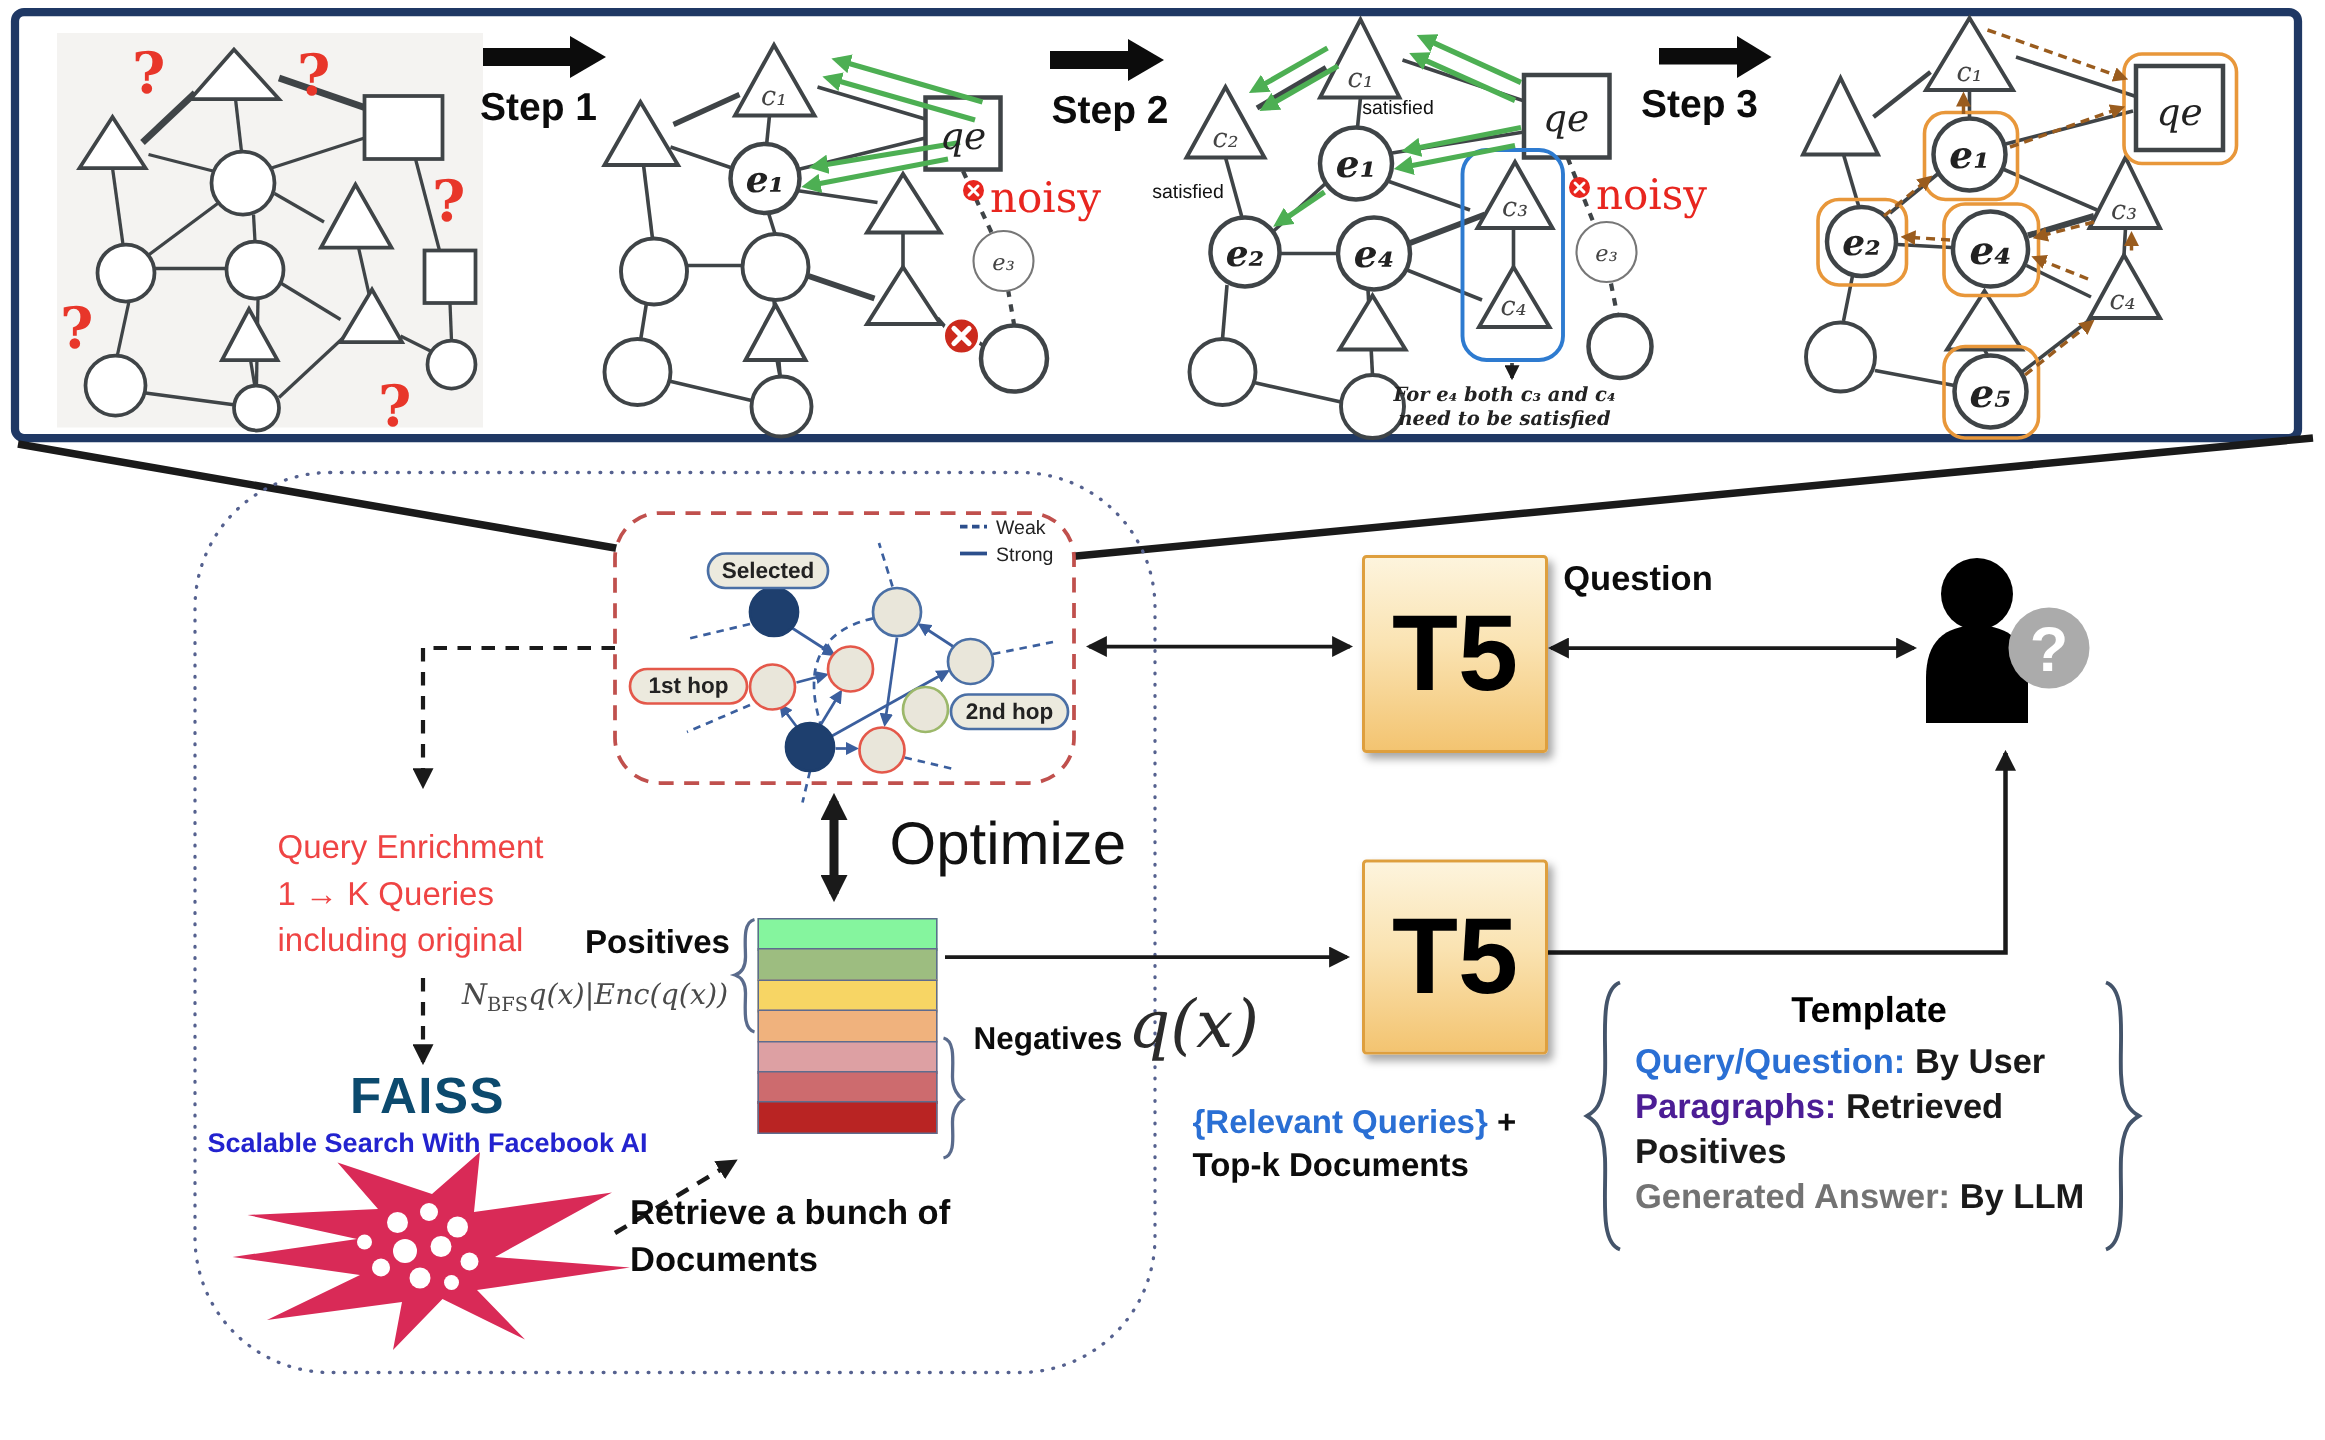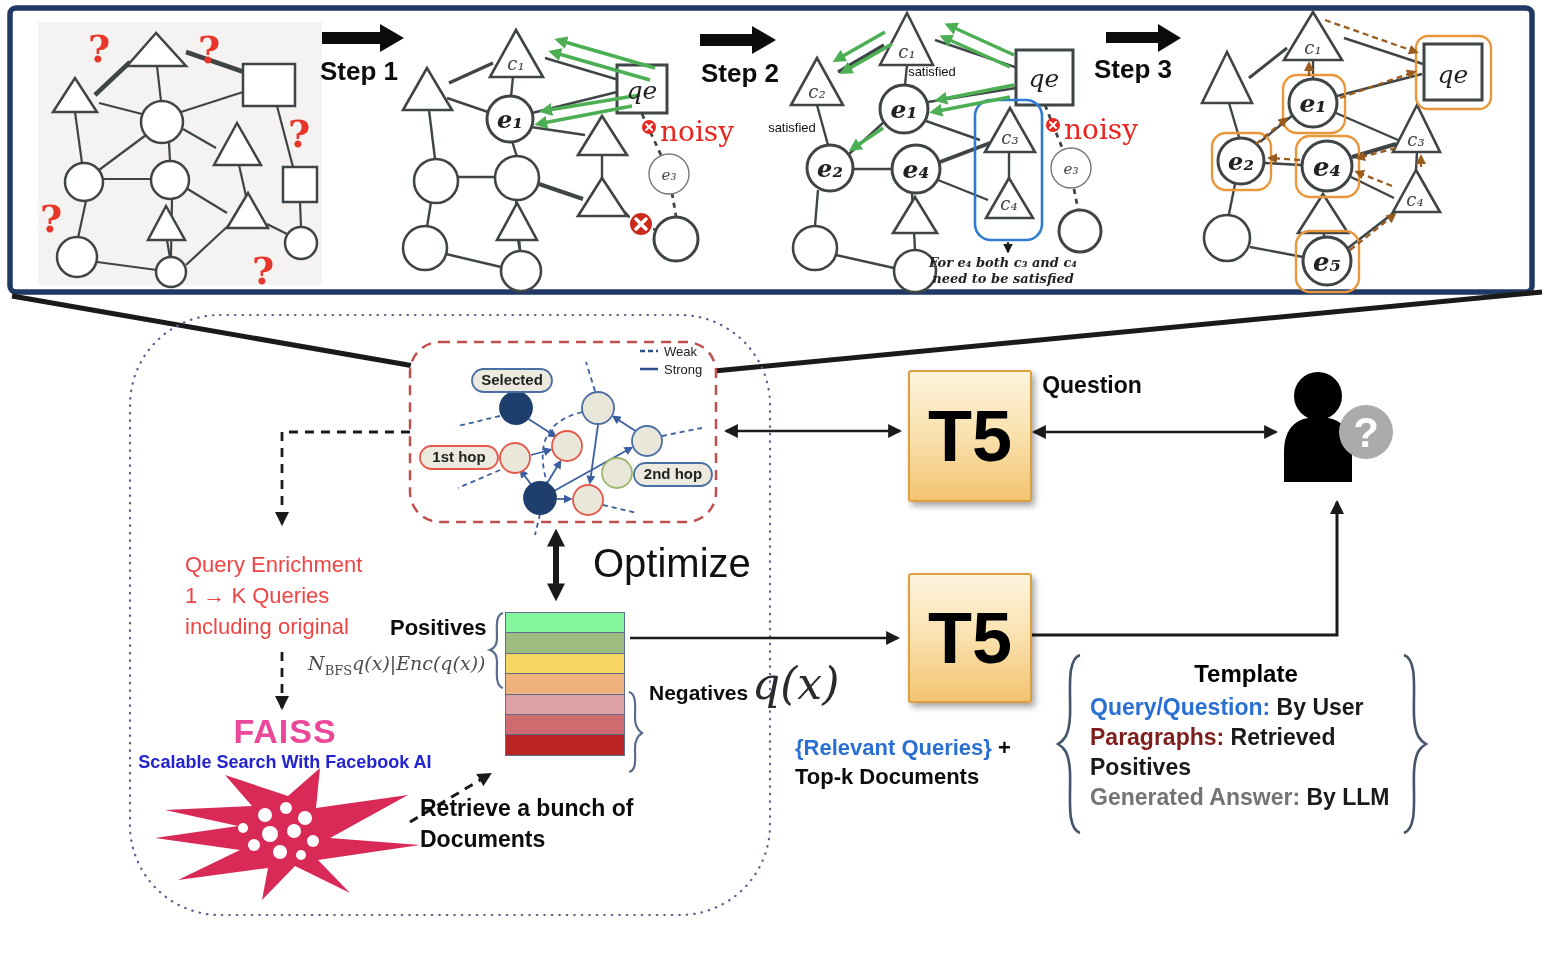--- a/index.html
+++ b/index.html
@@ -2,21 +2,21 @@
 <html><head>
 <meta charset="utf-8">
 <style>
   html,body{margin:0;padding:0;background:#fff;}
   .canvas{position:relative;width:1550px;height:960px;background:#fff;overflow:hidden;
           font-family:"Liberation Sans",sans-serif;}
   .canvas svg{position:absolute;left:0;top:0;}
   .ov{position:absolute;z-index:5;}
   
   .qe-block{left:185px;top:549px;font-size:22px;line-height:31px;color:#ef4444;}
-  .faiss-title{left:150px;top:712px;width:270px;text-align:center;font-size:34px;font-weight:bold;color:#ec4899;letter-spacing:1px;}
+  .faiss-title{left:150px;top:712px;width:270px;text-align:center;font-size:34px;font-weight:bold;color:#0c4a6e;letter-spacing:1px;}
   .faiss-sub{left:135px;top:752px;width:300px;text-align:center;font-size:18px;font-weight:bold;color:#2323cf;}
   .formula{left:308px;top:652px;font-size:19px;color:#4a4a4a;font-family:"DejaVu Serif",serif;font-style:italic;}
   .formula sub{font-style:normal;font-size:13px;}
   .positives{left:390px;top:615px;font-size:22px;font-weight:bold;color:#0c0c0c;}
   .negatives{left:649px;top:681px;font-size:21px;font-weight:bold;color:#0c0c0c;}
   .qx{left:752px;top:658px;font-size:44px;color:#2b2b2b;font-family:"DejaVu Serif",serif;font-style:italic;}
   .optimize{left:593px;top:541px;font-size:40px;color:#111;}
   .retrieve{left:420px;top:793px;font-size:23px;font-weight:bold;line-height:31px;color:#0c0c0c;}
   .question-lbl{left:1032px;top:372px;width:120px;text-align:center;font-size:23px;font-weight:bold;color:#0c0c0c;}
   .relevant{left:795px;top:733px;font-size:22px;font-weight:bold;line-height:29px;color:#0c0c0c;}
@@ -454,18 +454,18 @@
 </div>
 
 <div class="ov retrieve">
   <div>Retrieve a bunch of</div>
   <div>Documents</div>
 </div>
 
 <div class="ov tpl-title">Template</div>
 <div class="ov tpl-lines">
   <div><span style="color: rgb(42, 111, 212);">Query/Question:</span><span> By User</span></div>
-  <div><span style="color: #7f1d1d;">Paragraphs:</span><span> Retrieved</span></div>
+  <div><span style="color: #4c1d95;">Paragraphs:</span><span> Retrieved</span></div>
   <div><span style="color: rgb(26, 26, 26);"></span><span>Positives</span></div>
   <div><span style="color: #737373;">Generated Answer:</span><span> By LLM</span></div>
 </div>
 
 </div>
 
 </body></html>

